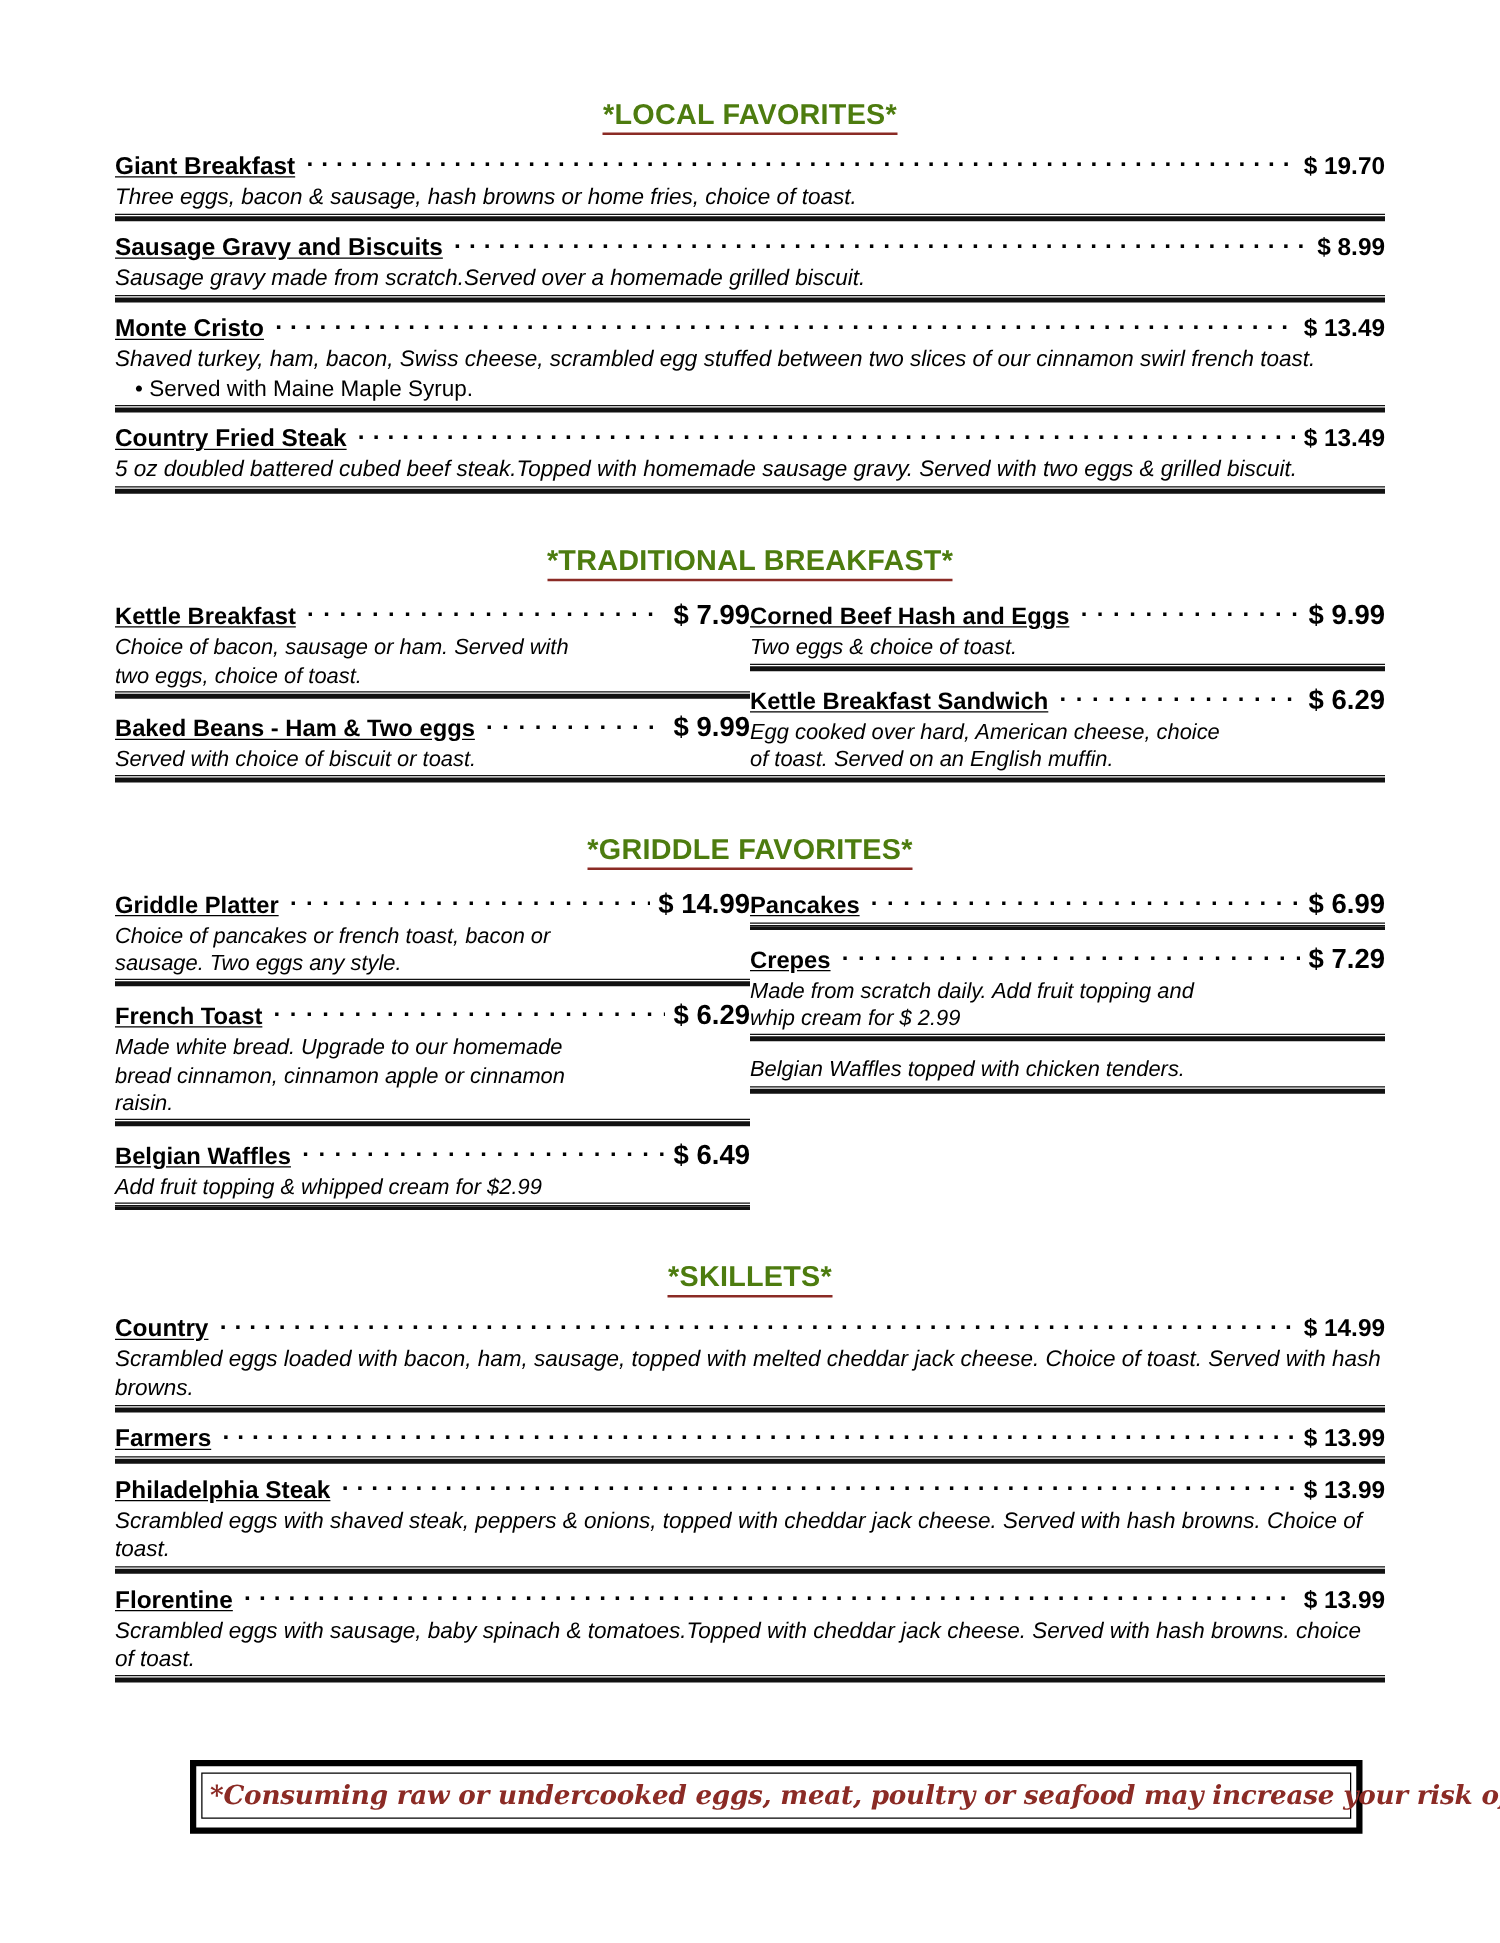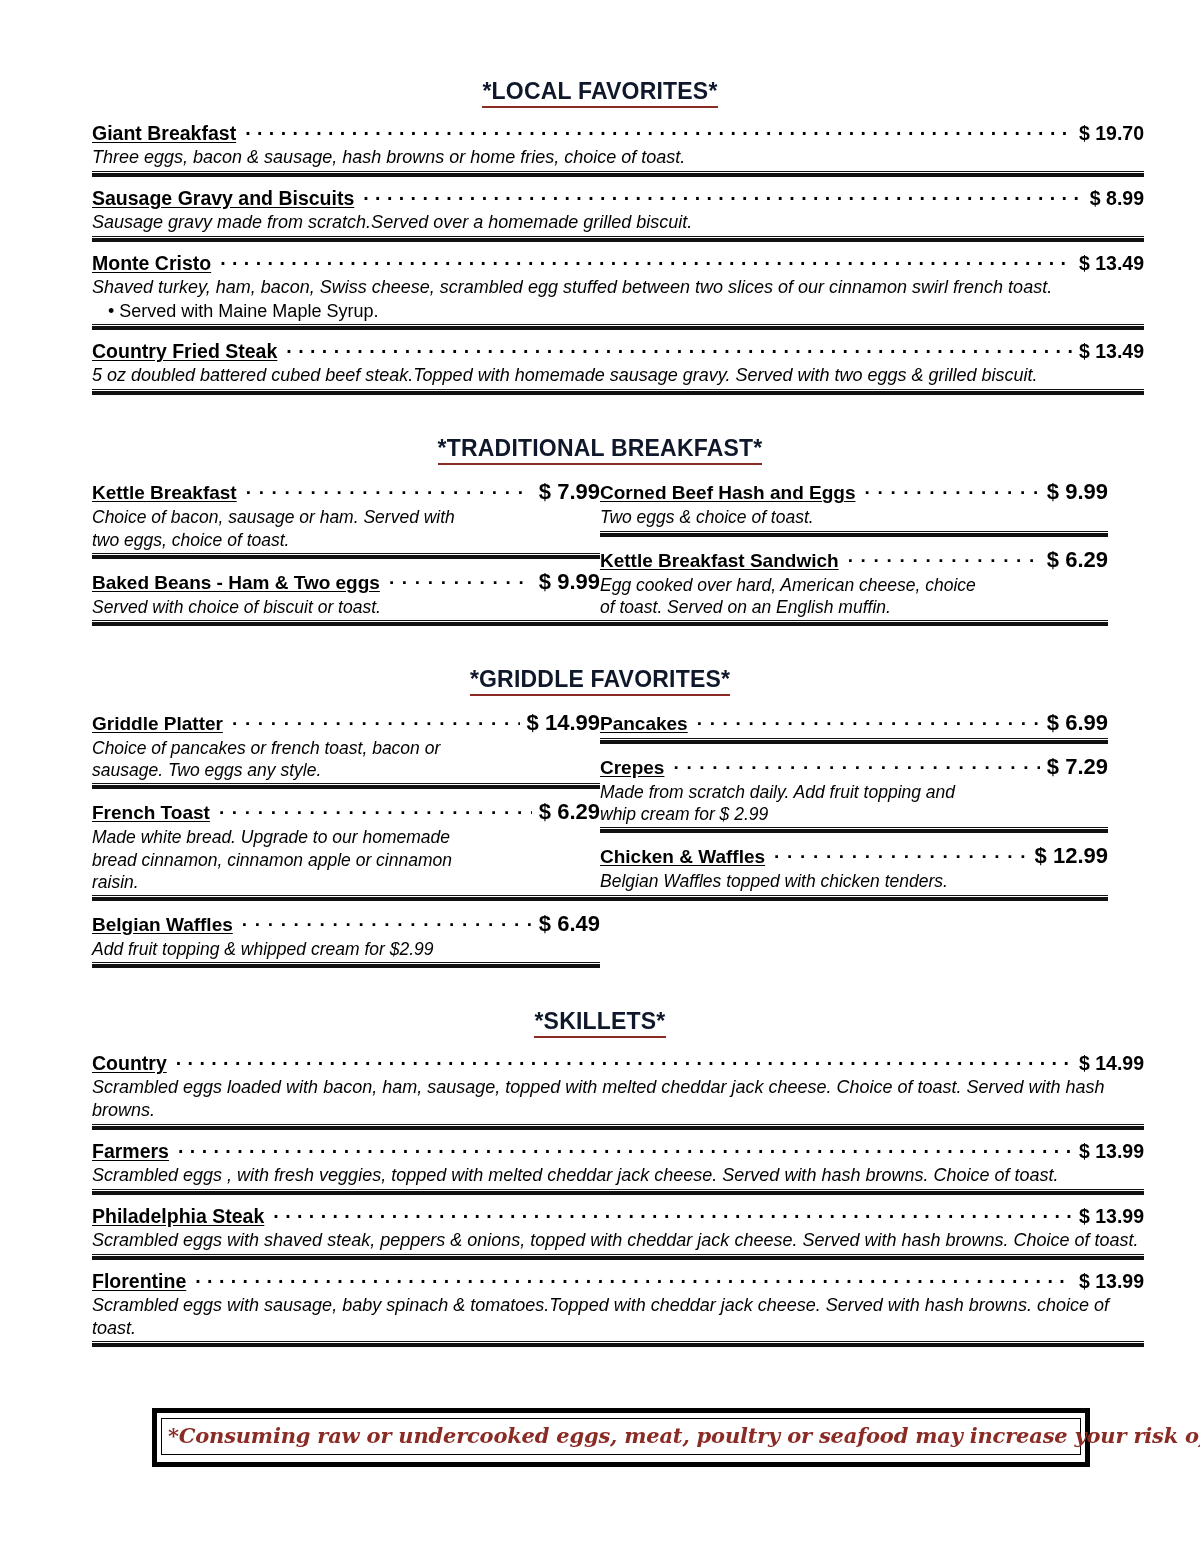--- a/index.html
+++ b/index.html
@@ -19,36 +19,36 @@
   .page {
     position: relative;
     width: 1200px;
     height: 1554px;
     padding: 0;
   }
 
   
   .section-head {
     text-align: center;
-    color: #0f172a;
+    color: #4d7c0f;
     font-weight: bold;
     font-size: 23px;
     letter-spacing: 0.2px;
     margin: 0;
     padding: 0;
   }
   .section-head span {
     border-bottom: 2px solid #8B2B25;
     padding-bottom: 1px;
     display: inline-block;
   }
 
   
   .fullwidth {
-    margin: 0 56px 0 92px;
+    margin: 0 92px 0 92px;
   }
   .colwrap {
     display: flex;
     margin: 0 92px 0 92px;
   }
   .col { flex: 1 1 0; min-width: 0; }
 
   
   .item {
     border-bottom: 3px solid #111;
@@ -339,25 +339,20 @@
           <span class="item-price">$ 7.29</span>
         </div>
         <div class="item-desc">Made from scratch daily. Add fruit topping and
 whip cream for $ 2.99</div>
         <div class="item-sep"></div>
       </div>
 
       <div style="height:10px"></div>
 
       <div class="item">
-        <div class="item-line">
-          <span class="item-name">Chicken &amp; Waffles</span>
-          <span class="leader"></span>
-          <span class="item-price">$ 12.99</span>
-        </div>
         <div class="item-desc">Belgian Waffles topped with chicken tenders.</div>
         <div class="item-sep"></div>
       </div>
     </div>
   </div>
 
   <div class="sp-b"></div>
   <div class="section-head">
     <span>*SKILLETS*</span>
   </div>
@@ -376,21 +371,20 @@
     </div>
 
     <div style="height:10px"></div>
 
     <div class="item">
       <div class="item-line">
         <span class="item-name">Farmers</span>
         <span class="leader"></span>
         <span class="item-price">$ 13.99</span>
       </div>
-      <div class="item-desc">Scrambled eggs , with fresh veggies, topped with melted cheddar jack cheese. Served with hash browns. Choice of toast.</div>
       <div class="item-sep"></div>
     </div>
 
     <div style="height:10px"></div>
 
     <div class="item">
       <div class="item-line">
         <span class="item-name">Philadelphia Steak</span>
         <span class="leader"></span>
         <span class="item-price">$ 13.99</span>

